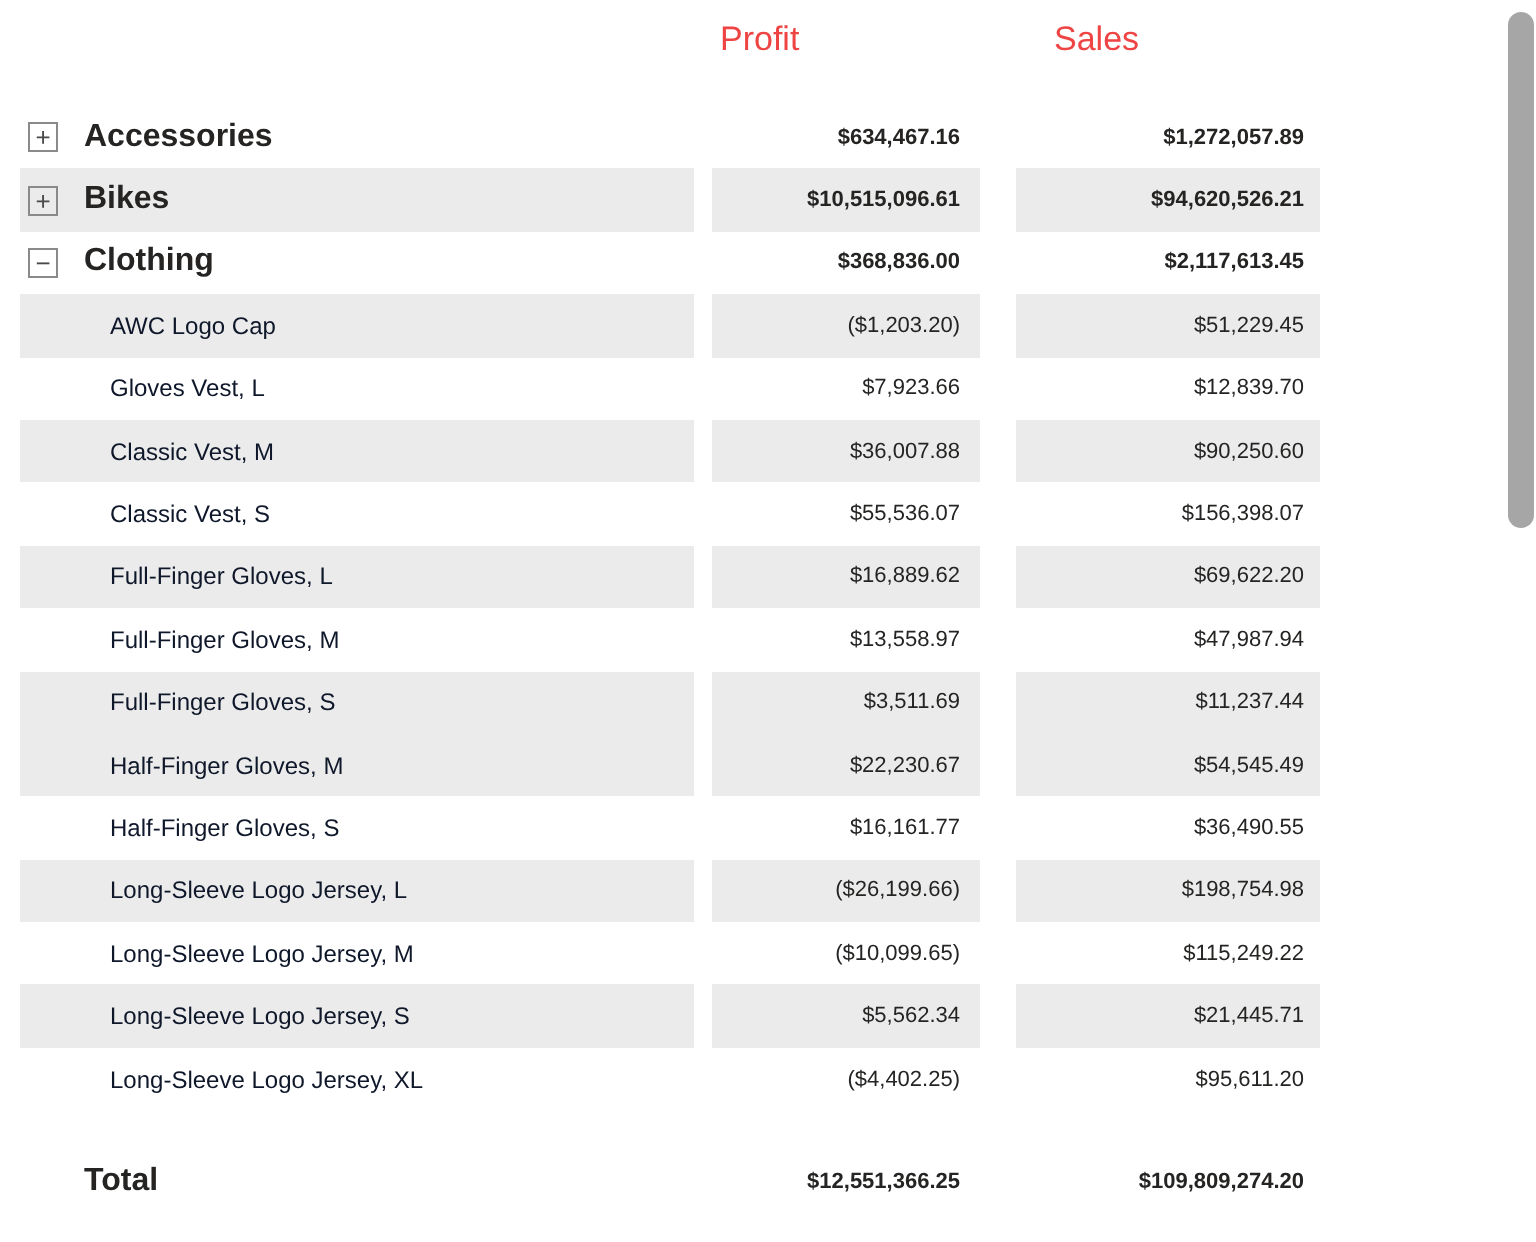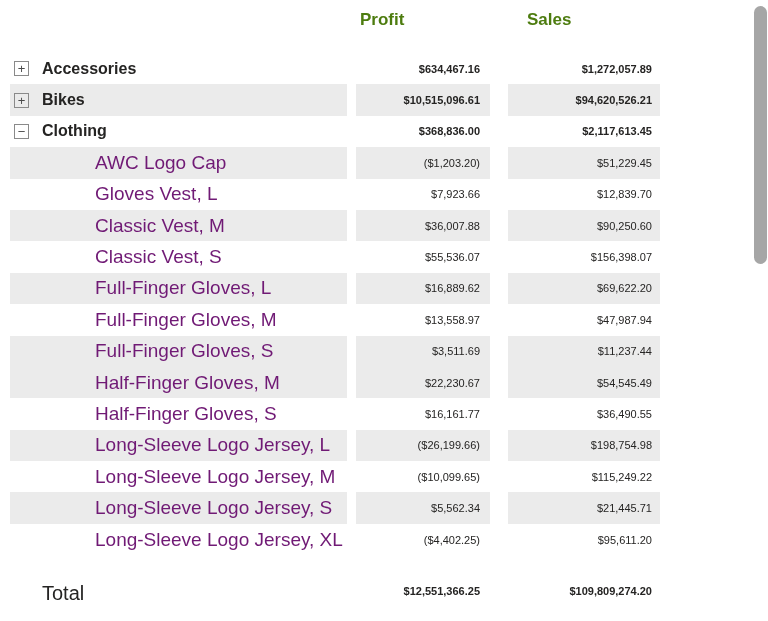--- a/index.html
+++ b/index.html
@@ -17,22 +17,22 @@
   }
   .hdr-row{
     margin-left:10px;
     height:53px;
     align-items:start;
     padding-top:10px;
     box-sizing:border-box;
   }
   .hdr{
     font-size:17px;
-    color:#4d7c0f;
-    font-weight:700;
+    color:#ef4444;
+    font-weight:400;
     cursor:pointer;
   }
   .hdr.profit{padding-left:4px;}
   .hdr.sales{padding-left:19px;}
   .rows-viewport{
     margin-left:10px;
     width:650px;
     height:525px;
     overflow:hidden;
   }
@@ -49,41 +49,41 @@
     display:inline-flex;
     align-items:center;justify-content:center;
     font-size:13px;line-height:1;
     color:#4a4a4a;
     margin-right:13px;
     flex:none;
     cursor:pointer;
   }
   .row-label{white-space:nowrap;text-align:right;}
   .row.category .row-label{font-size:16px;font-weight:700;color:#252423;}
-  .row.item .row-label{font-size:19px;color:#701a75;margin-left:40px;}
+  .row.item .row-label{font-size:12px;color:#0f172a;}
   .val{
     justify-content:flex-end;
     font-size:11px;
     color:#252423;
     white-space:nowrap;
   }
   .val.profit{padding-right:10px;}
   .val.sales{padding-right:8px;}
   .row.category .val{font-weight:700;}
   .total-row{
     position:absolute;
     left:10px;top:578px;
     width:650px;height:43px;
     background:#fff;
     align-items:start;
     box-sizing:border-box;
     padding-top:4px;
   }
   .total-row .label-cell{padding-left:32px;height:auto;}
-  .total-row .row-label{font-size:20px;font-weight:400;}
+  .total-row .row-label{font-size:16px;font-weight:700;}
   .total-row .val{height:auto;font-weight:700;padding-top:3px;}
   .scrollbar{
     position:absolute;
     right:0;top:0;
     width:20px;height:621px;
   }
   .scroll-thumb{
     position:absolute;
     left:6px;top:6px;
     width:13px;height:258px;

